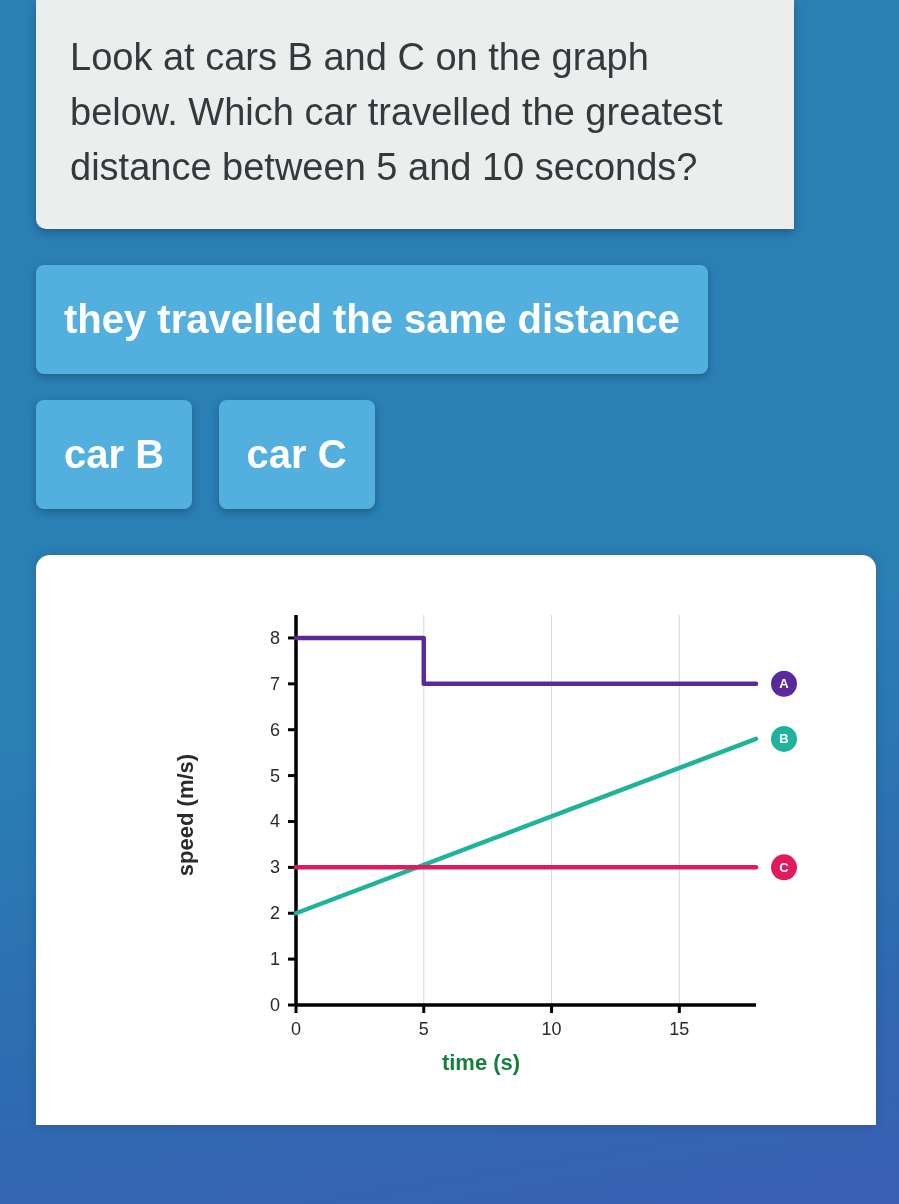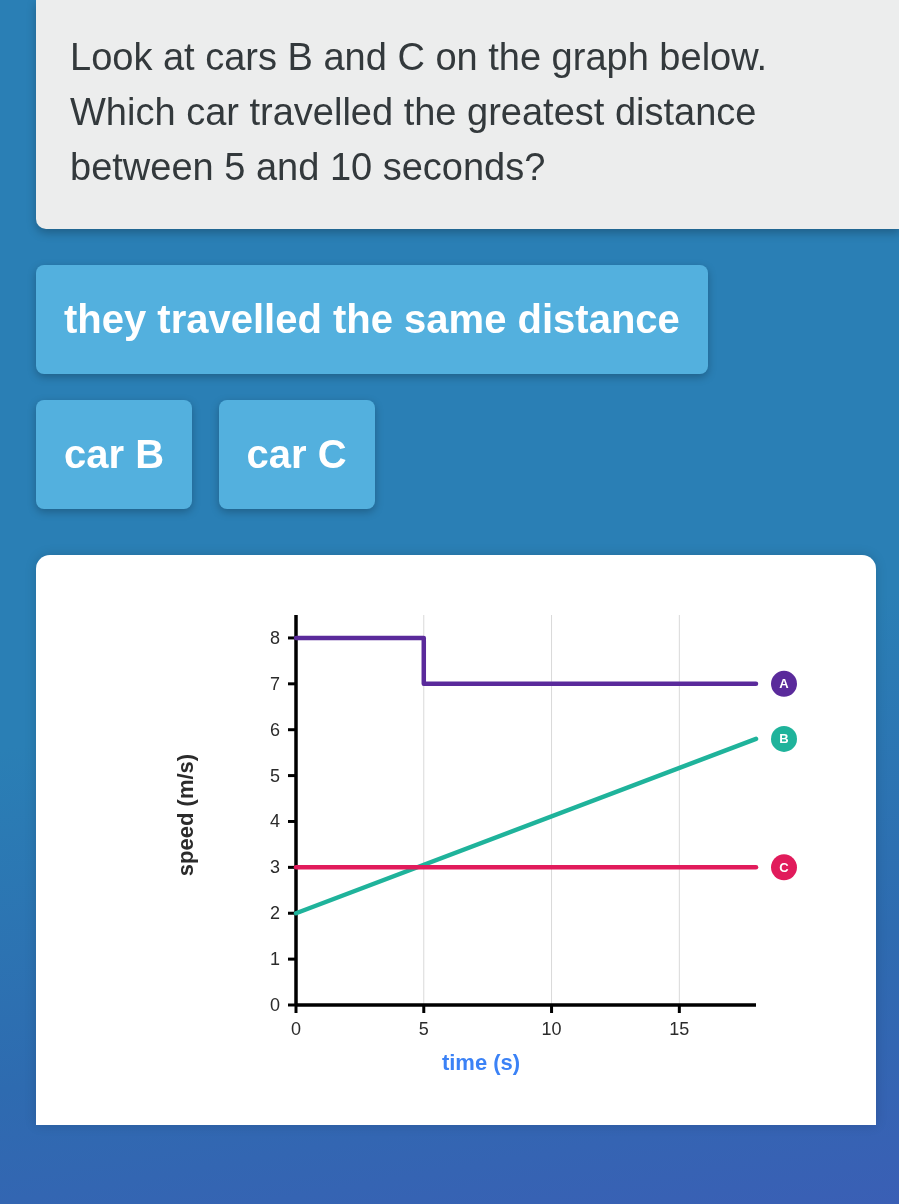--- a/index.html
+++ b/index.html
@@ -8,21 +8,21 @@
     font-family:"Comic Sans MS","Chalkboard SE","Arial Rounded MT Bold",sans-serif;
     background:linear-gradient(170deg,#2a7fb5 0%,#2a7fb5 55%,#2e6bb0 80%,#3a5fb5 100%);
     overflow:hidden;
     box-sizing:border-box;
   }
   *{box-sizing:border-box;}
 
   
   .question-card{
     margin:0 0 36px 36px;
-    width:864px;
+    width:758px;
     background:#eceded;
     padding:30px 34px 34px 34px;
     border-bottom-left-radius:10px;
     box-shadow:0 4px 10px rgba(0,0,0,0.25);
     color:#33393c;
     font-size:38px;
     line-height:1.45;
   }
 
   
@@ -72,21 +72,21 @@
     color:#2b2b2b;
     white-space:nowrap;
   }
   .xlabel{
     position:absolute;
     left:445px;
     top:495px;
     transform:translateX(-50%);
     font-weight:700;
     font-size:22px;
-    color:#3b82f6;
+    color:#15803d;
     white-space:nowrap;
   }
 
   .tick-text{font-family:"Comic Sans MS",sans-serif;font-size:18px;fill:#2b2b2b;}
   .marker-text{font-family:Arial,sans-serif;font-size:13px;font-weight:700;fill:#ffffff;text-anchor:middle;dominant-baseline:central;}
 </style>
 </head>
 <body>
 
 <div class="question-card">

